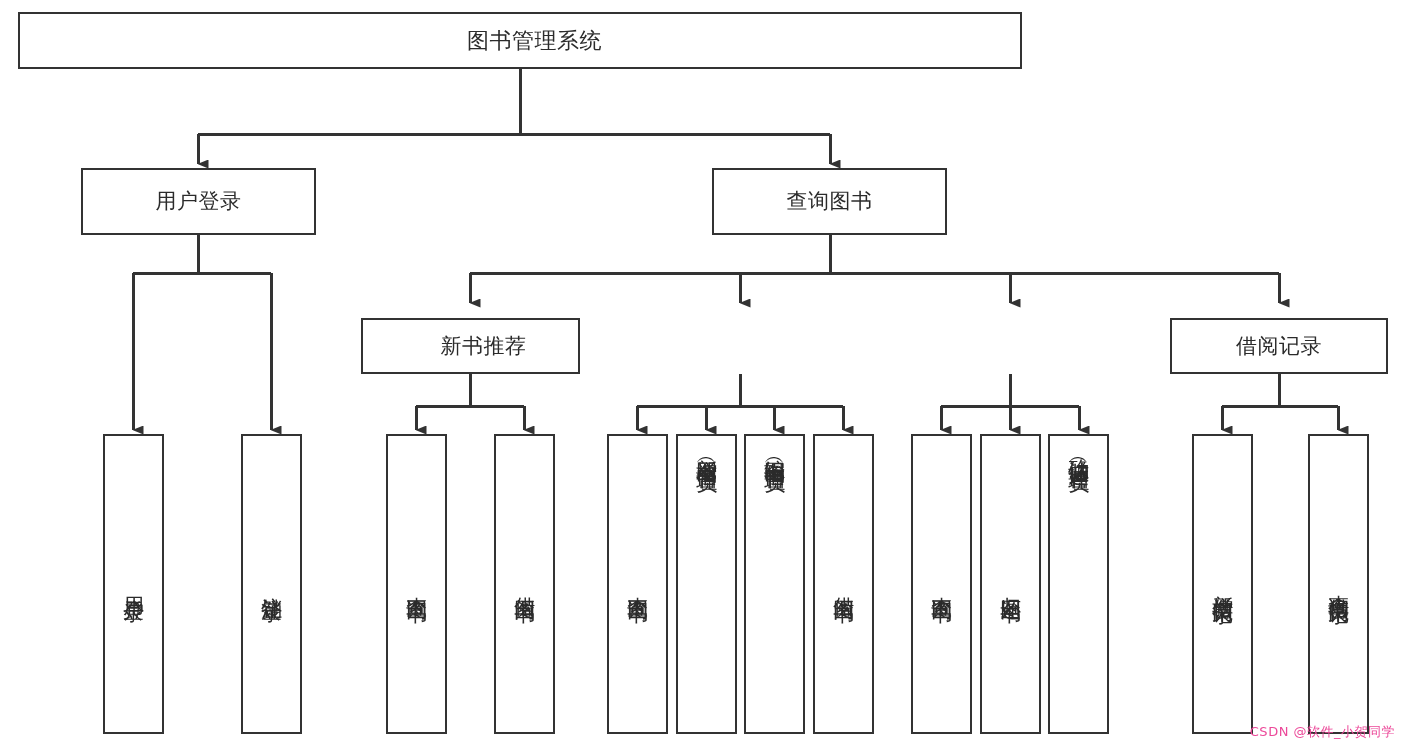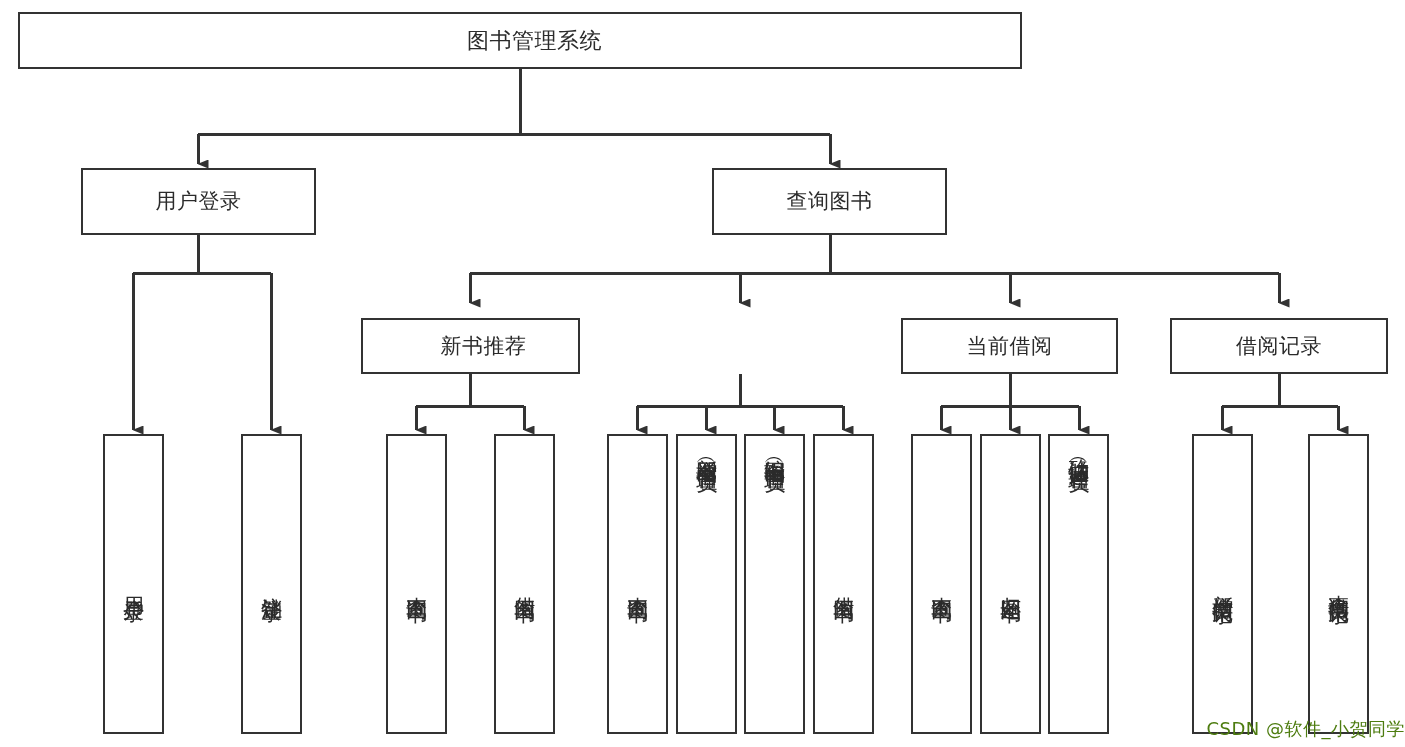--- a/index.html
+++ b/index.html
@@ -66,24 +66,24 @@
   }
   .node.leaf.centered .node-label {
     margin-top: auto;
     margin-bottom: auto;
   }
   .node.leaf.topalign .node-label {
     margin-top: 6px;
   }
   #watermark {
     position: absolute;
-    right: 0;
+    right: 10px;
     bottom: 6px;
-    font-size: 18px;
-    color: #4d7c0f;
+    font-size: 13px;
+    color: #ec4899;
     white-space: nowrap;
     letter-spacing: 0.5px;
   }
 </style>
 </head>
 <body>
 
 <div id="diagram-root">
 
   <svg id="edge-layer" viewBox="0 0 1405 747" xmlns="http://www.w3.org/2000/svg">
@@ -145,23 +145,20 @@
   <div class="node branch" style="left:81px; top:168px; width:235px; height:67px;">
     <span class="node-label">用户登录</span>
   </div>
   <div class="node branch" style="left:712px; top:168px; width:235px; height:67px;">
     <span class="node-label">查询图书</span>
   </div>
 
   <div class="node branch" style="left:361px; top:318px; width:219px; height:56px;padding-left:26px;">
     <span class="node-label">新书推荐</span>
   </div>
-  <div class="node branch" style="left:901px; top:318px; width:217px; height:56px;">
-    <span class="node-label">当前借阅</span>
-  </div>
   <div class="node branch" style="left:1170px; top:318px; width:218px; height:56px;">
     <span class="node-label">借阅记录</span>
   </div>
 
   <div class="node leaf centered" style="left:103px; top:434px; width:61px; height:300px;">
     <span class="node-label">用户登录</span>
   </div>
   <div class="node leaf centered" style="left:241px; top:434px; width:61px; height:300px;">
     <span class="node-label">注销登录</span>
   </div>

